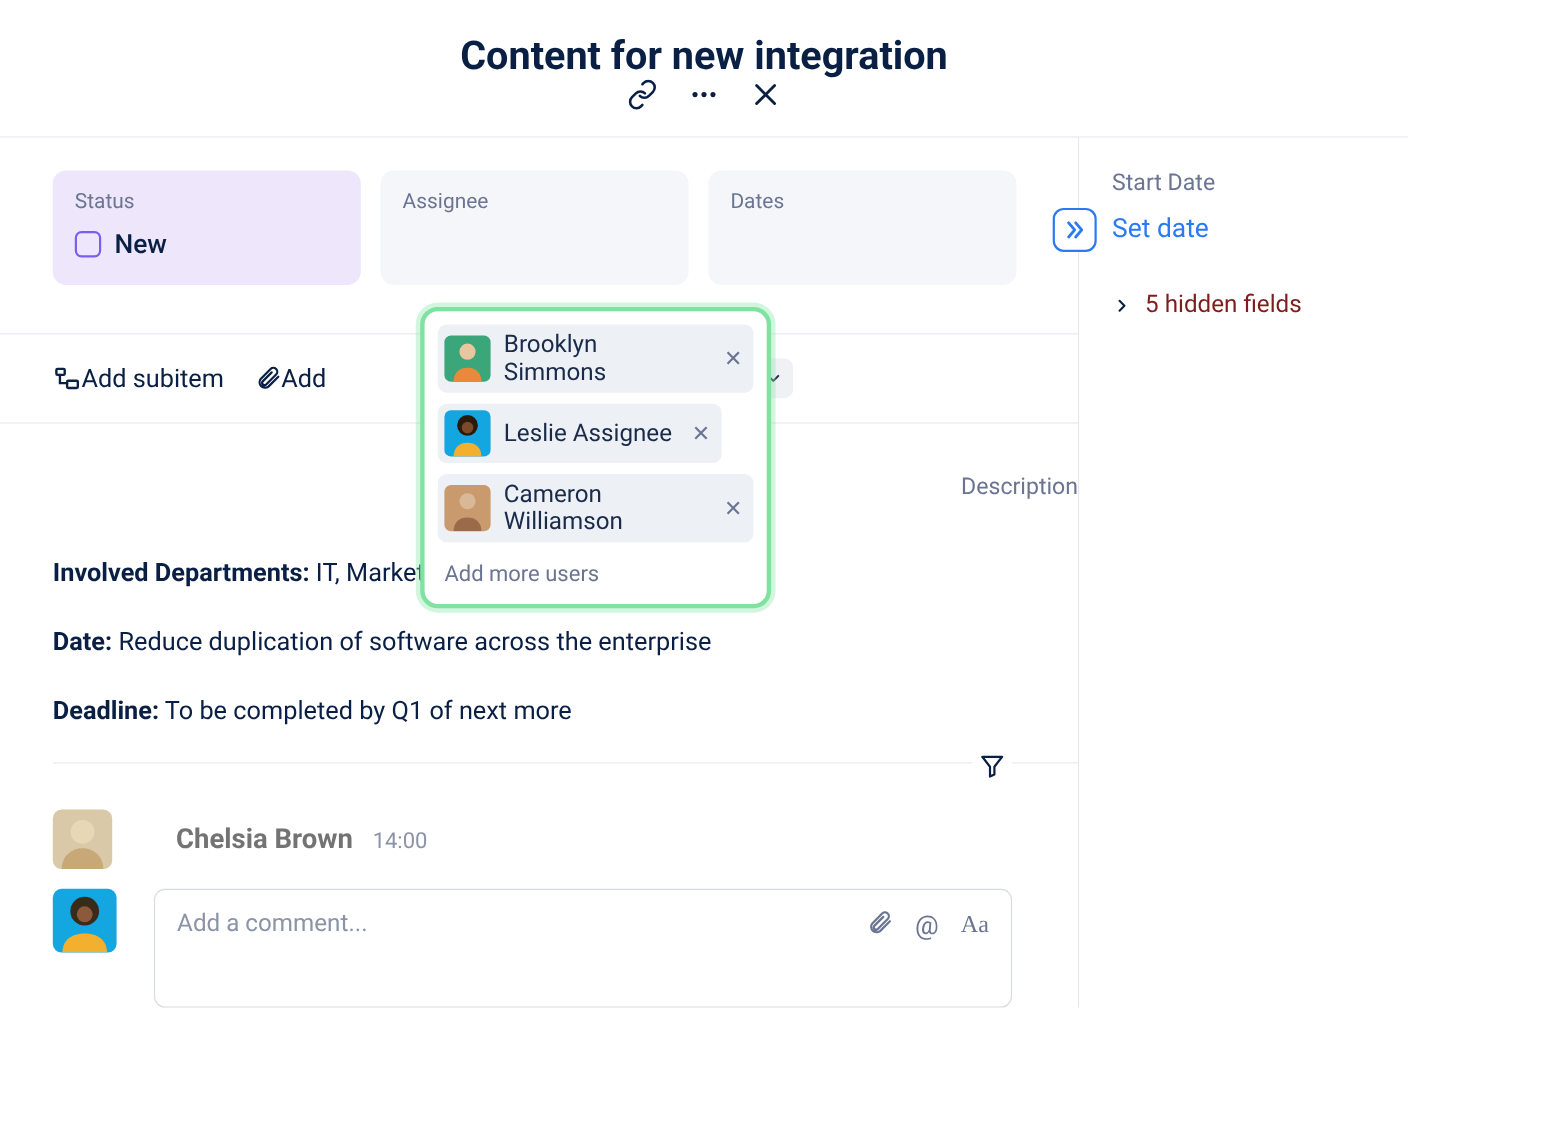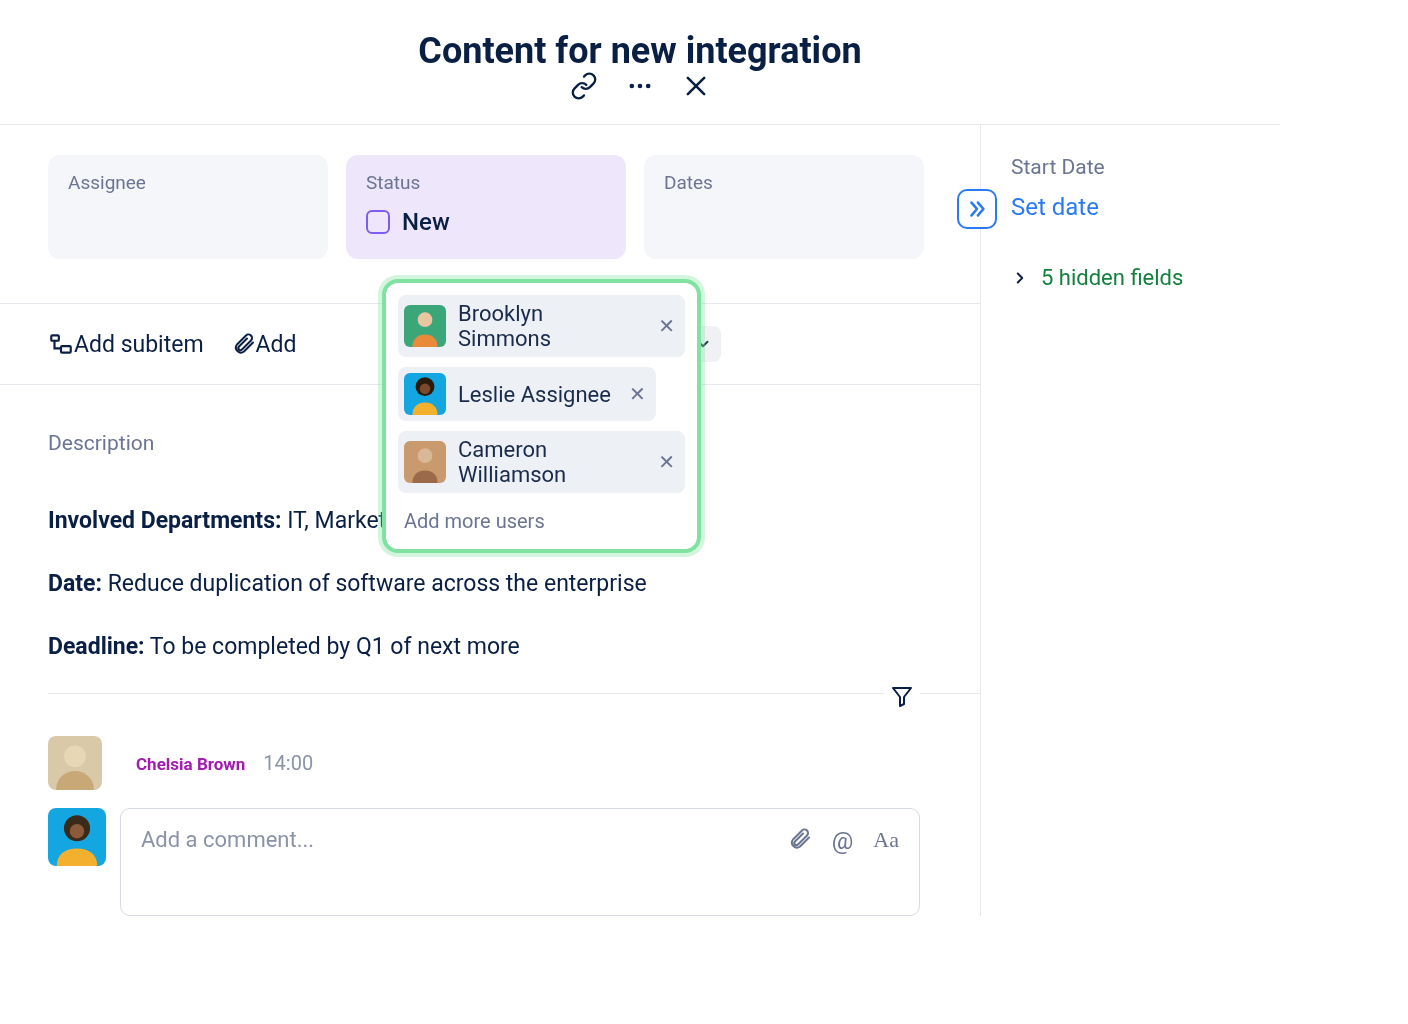--- a/index.html
+++ b/index.html
@@ -103,20 +103,21 @@
     background: #f0f1f5;
     border-radius: 8px;
     width: 36px; height: 36px;
     display:flex; align-items:center; justify-content:center;
     margin-left: 360px;
   }
   .desc-label {
     font-size: 21px;
     color: #6b7593;
     margin-top: 46px;
+    text-align: right;
   }
   .desc-body {
     margin-top: 48px;
     font-size: 23px;
     line-height: 1.6;
     color: #0a1f44;
   }
   .desc-body p { margin-bottom: 26px; }
   .desc-body strong { font-weight: 700; }
   .divider2 {
@@ -143,32 +144,33 @@
   }
   .avatar {
     width: 54px; height: 54px;
     border-radius: 8px;
     background: #d9c9a8;
     display:flex; align-items:center; justify-content:center;
     overflow:hidden;
   }
   .avatar.small { width: 58px; height: 58px; }
   .comment-name {
-    font-size: 17px;
+    font-size: 25px;
     font-weight: 700;
-    color: #a21caf;
+    color: #737373;
+    margin-left: 24px;
   }
   .comment-time {
     font-size: 20px;
     color: #8b93a7;
     margin-left: 4px;
   }
   .comment-input-row {
     display: flex;
-    gap: 14px;
+    gap: 34px;
     align-items: flex-start;
   }
   .comment-box {
     flex: 1;
     border: 1px solid #d6dae4;
     border-radius: 10px;
     min-height: 108px;
     padding: 18px 20px;
     display: flex;
     justify-content: space-between;
@@ -208,21 +210,21 @@
     color: #2a7af5;
     cursor: pointer;
     line-height: 1.5;
   }
   .side-block { margin-bottom: 40px; }
   .hidden-fields {
     display: flex;
     align-items: center;
     gap: 12px;
     font-size: 22px;
-    color: #15803d;
+    color: #7f1d1d;
     cursor: pointer;
     margin-top: 40px;
   }
   
   .assignee-popup {
     position: absolute;
     top: 154px;
     left: 382px;
     width: 319px;
     background: #fff;
@@ -295,29 +297,29 @@
           <line x1="19" y1="5" x2="5" y2="19"></line>
         </svg>
     </span>
   </div>
 </div>
 
 <div class="main">
   <div class="left">
 
     <div class="cards">
-      <div class="card">
-        <div class="card-label">Assignee</div>
-      </div>
       <div class="card status">
         <div class="card-label">Status</div>
         <div class="status-row">
           <span class="status-checkbox"></span>
           <span class="status-text">New</span>
         </div>
+      </div>
+      <div class="card">
+        <div class="card-label">Assignee</div>
       </div>
       <div class="card">
         <div class="card-label">Dates</div>
       </div>
     </div>
 
     <div class="actions-row">
       <span class="action-item">
         <svg width="26" height="26" viewBox="0 0 24 24" fill="none" stroke="#0a1f44" stroke-width="2" stroke-linecap="round">
             <rect x="3" y="4" width="7" height="5" rx="1"></rect>

